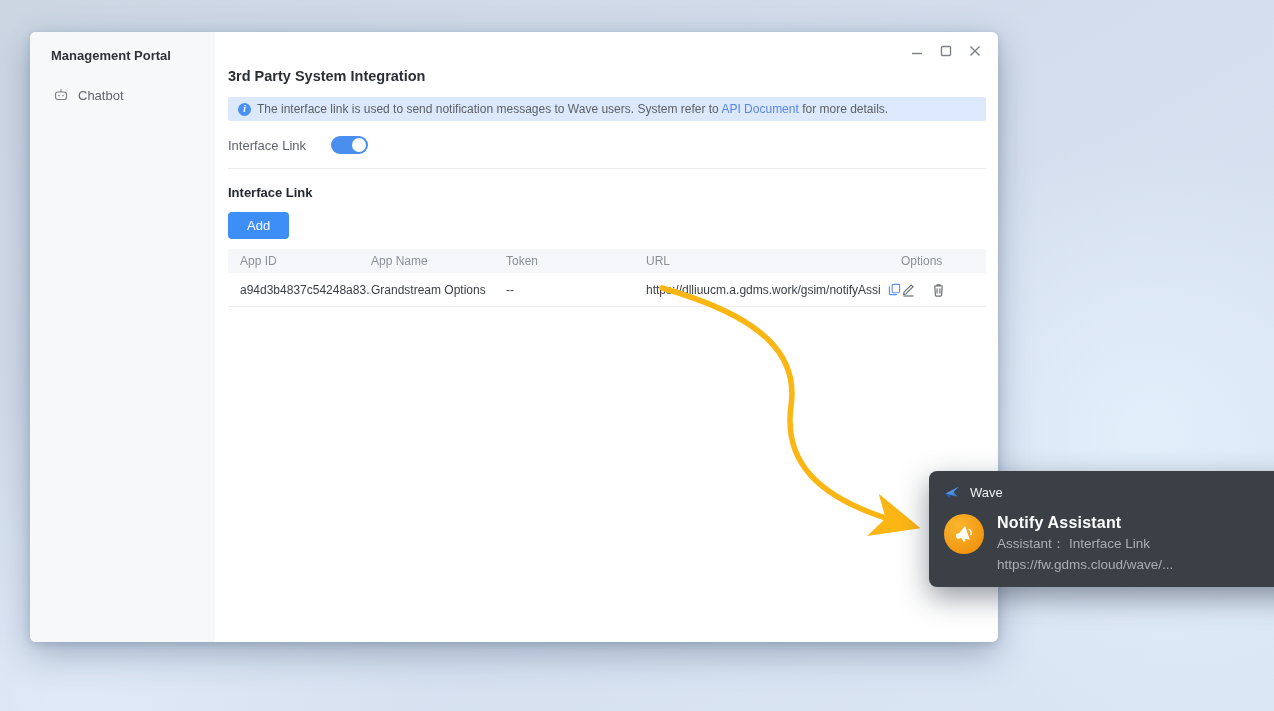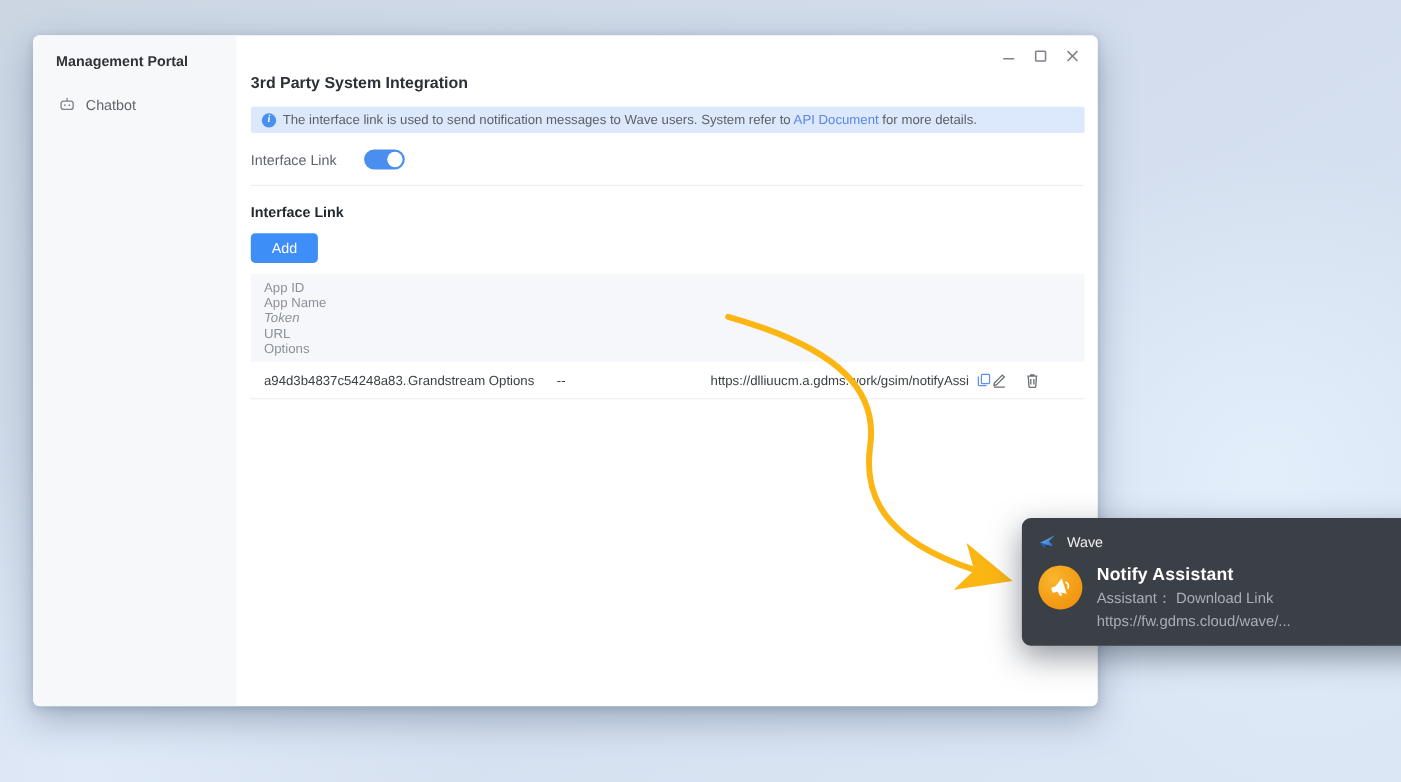--- a/index.html
+++ b/index.html
@@ -57,23 +57,23 @@
 
   .section-title { margin-top:16px; font-size:13px; font-weight:bold; color:#24292f; }
 
   .add-btn {
     margin-top:12px; display:inline-block; background:#3e8ef7; color:#fff;
     font-size:13px; padding:6px 19px; border-radius:4px; border:none; cursor:pointer;
     font-family:"Liberation Sans", sans-serif;
   }
 
   .table { margin-top:10px; font-size:12px; }
-  .t-head { display:flex; background:#f6f7fa; padding:5px 12px; color:#8b919a;flex-direction:column; }
+  .t-head { display:flex; background:#f6f7fa; padding:5px 12px; color:#8b919a; }
   .t-row  { display:flex; padding:9px 12px; border-bottom:1px solid #eceef2; color:#3b4045; align-items:center; }
-  .c1 { width:131px; } .c2 { width:135px; } .c3 { width:140px;font-style:italic; } .c4 { width:255px; display:flex; align-items:center; gap:7px; }
+  .c1 { width:131px; } .c2 { width:135px; } .c3 { width:140px; } .c4 { width:255px; display:flex; align-items:center; gap:7px; }
   .c5 { flex:1; display:flex; align-items:center; gap:15px; }
   .cell-txt { white-space:nowrap; overflow:hidden; }
   .op-icn { width:15px; height:15px; cursor:pointer; display:inline-flex; }
   .copy-icn { width:13px; height:13px; cursor:pointer; display:inline-flex; flex-shrink:0; }
 
   
   .arrow-layer { position:absolute; left:0; top:0; width:1274px; height:711px; pointer-events:none; }
 
   
   .notif {
@@ -226,17 +226,17 @@
       <span style="display:inline-flex;">
         <svg width="22" height="22" viewBox="0 0 24 24" fill="#ffffff">
           <path d="M16 4 L7.5 9.5 L4.5 9.5 A1.5 1.5 0 0 0 3 11 L3 13.5 A1.5 1.5 0 0 0 4.5 15 L7.5 15 L16 20 Z" transform="rotate(-18 12 12)"></path>
           <path d="M8 15.5 L10.5 15.5 L11.5 20 L9 20 Z" transform="rotate(-18 12 12)"></path>
           <path d="M18.5 8.5 a4.5 4.5 0 0 1 0 7" stroke="#ffffff" stroke-width="1.6" fill="none" transform="rotate(-18 12 12)"></path>
         </svg>
       </span>
     </span>
     <span>
       <div class="n-title">Notify Assistant</div>
-      <div class="n-line">Assistant： Download Link</div>
+      <div class="n-line">Assistant： Interface Link</div>
       <div class="n-line">https://fw.gdms.cloud/wave/...</div>
     </span>
   </div>
 </div>
 
 </body></html>

